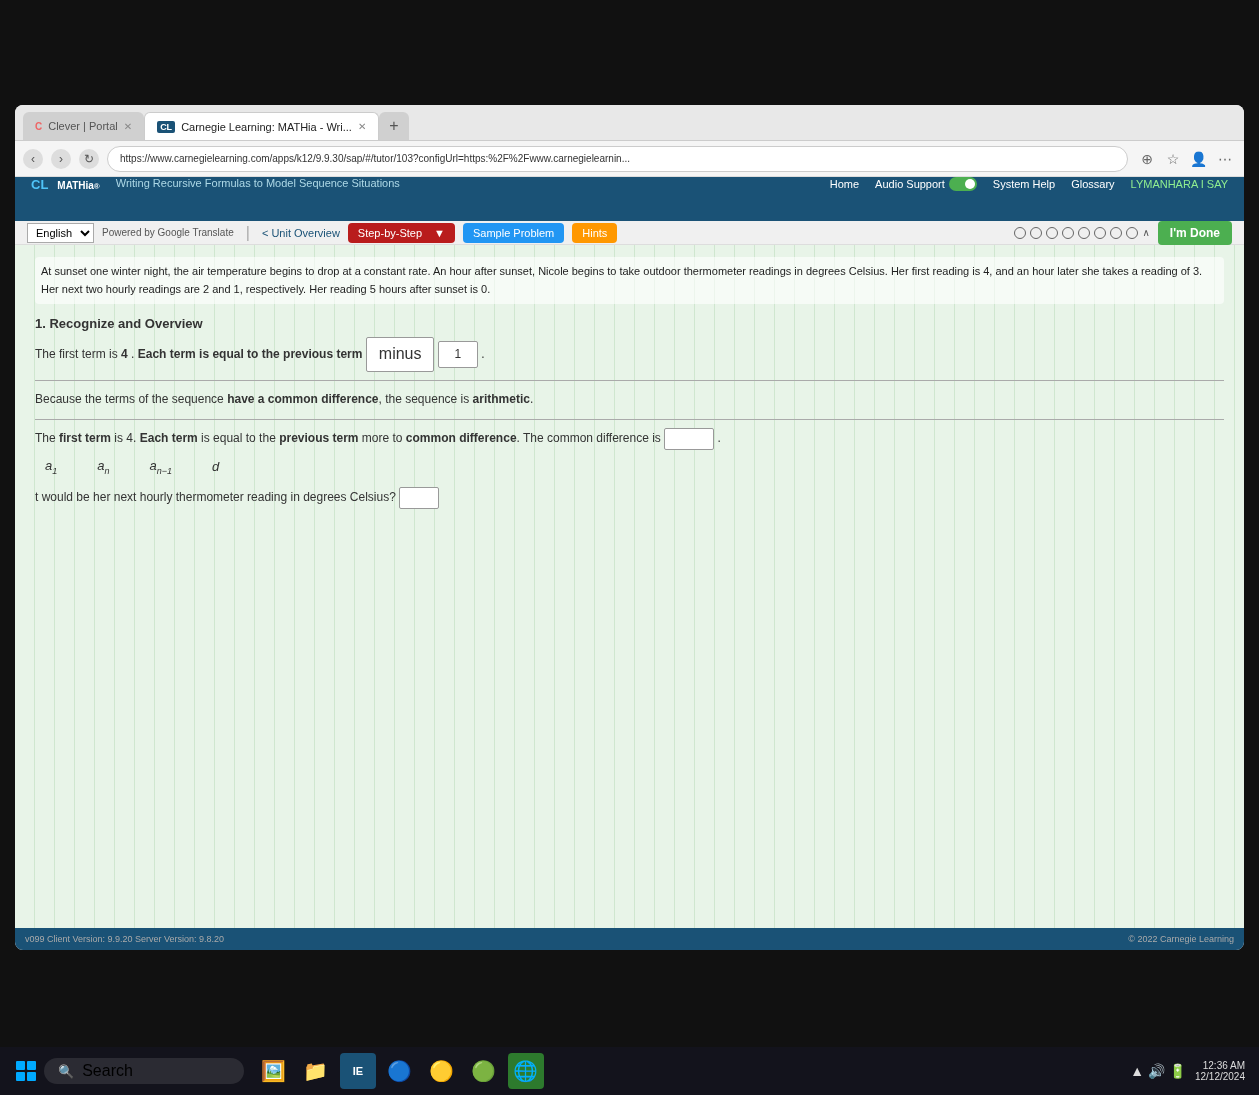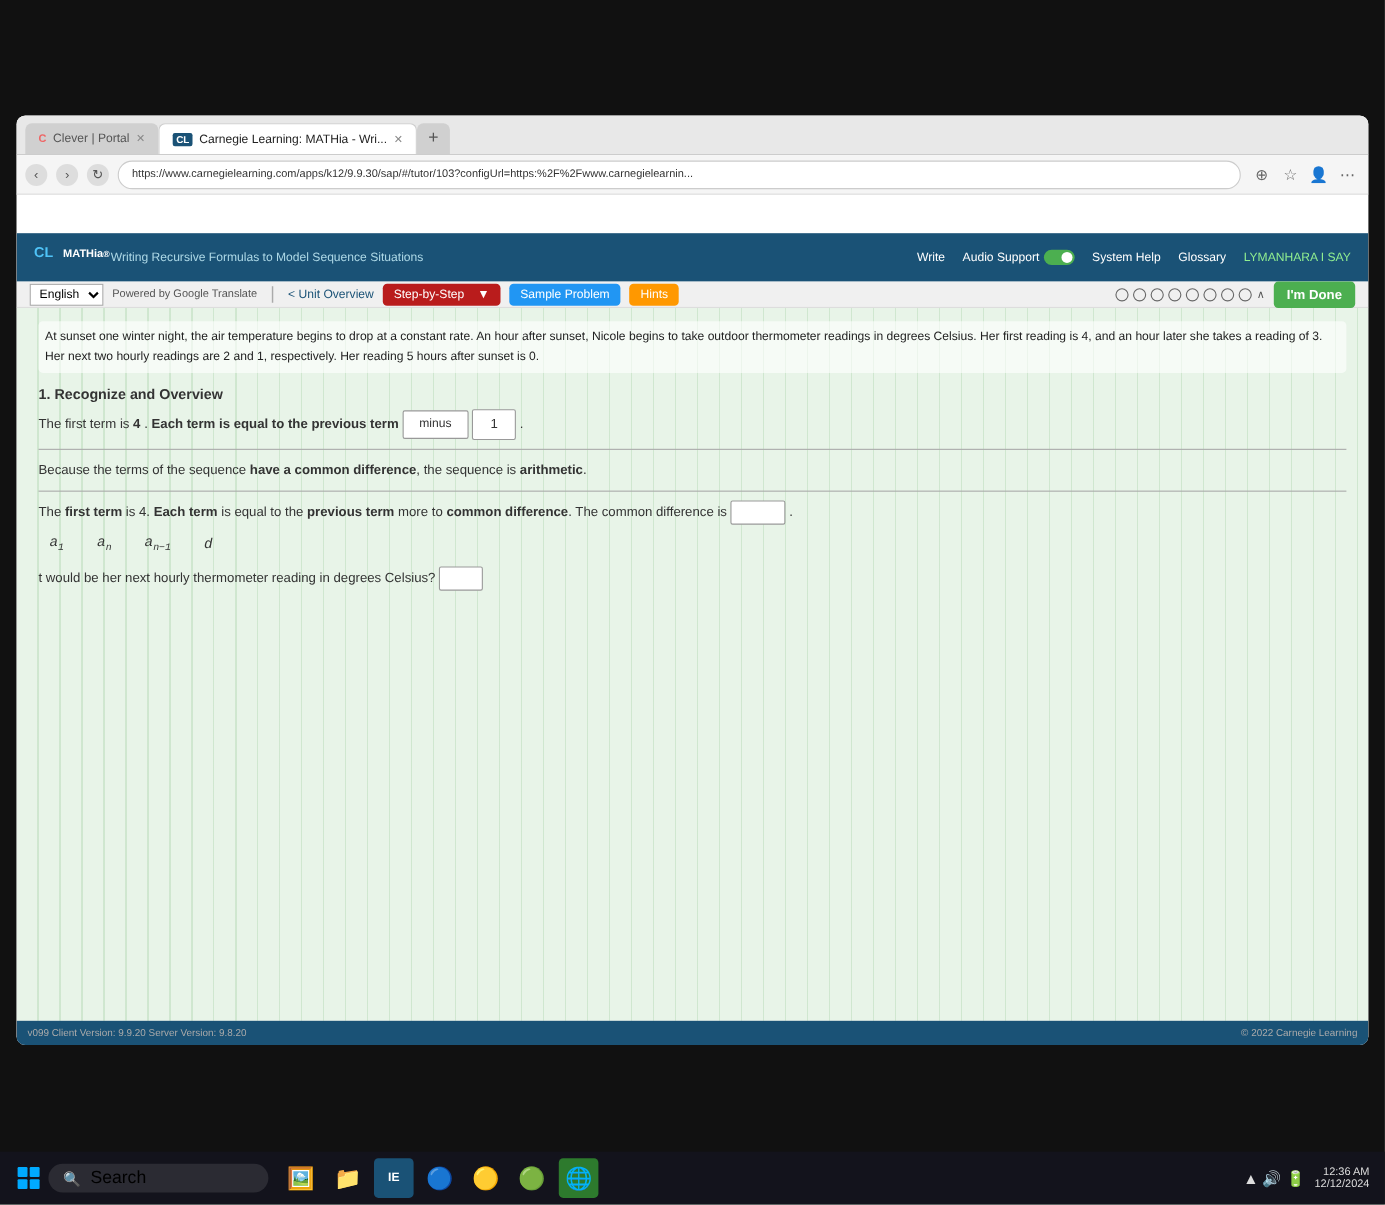--- a/index.html
+++ b/index.html
@@ -131,24 +131,23 @@
       overflow: hidden;
       display: flex;
       flex-direction: column;
     }
 
     
     .mathia-header {
       background: #1a5276;
       height: 44px;
       display: flex;
-      align-items: center;
+      align-items: flex-start;
       padding: 0 16px;
-      gap: 1px;
-      margin-top: 35px;
+      gap: 16px;
     }
 
     .mathia-logo {
       font-size: 18px;
       font-weight: bold;
       color: #fff;
     }
 
     .mathia-logo span {
       font-size: 10px;
@@ -336,21 +335,21 @@
       font-weight: bold;
     }
 
     .inline-box {
       display: inline-block;
       border: 1px solid #999;
       background: #fff;
       padding: 2px 12px;
       min-width: 60px;
       text-align: center;
-      font-size: 11px;
+      font-size: 16px;
       border-radius: 2px;
       vertical-align: middle;
     }
 
     .text-input-box {
       display: inline-block;
       border: 1px solid #999;
       background: #fff;
       padding: 2px 8px;
       min-width: 40px;
@@ -371,24 +370,23 @@
       color: #333;
       line-height: 1.8;
     }
 
     .recursive-section {
       margin-top: 8px;
     }
 
     .formula-variables {
       display: flex;
-      gap: 30px;
+      gap: 40px;
       margin: 6px 0 6px 10px;
       align-items: center;
-      font-family: Liberation Mono, monospace;
     }
 
     .var-label {
       font-size: 13px;
       color: #333;
       font-style: italic;
     }
 
     .var-subscript {
       font-size: 9px;
@@ -560,21 +558,21 @@
 
   <div class="app-content">
 
     <div class="mathia-header">
       <div class="mathia-logo">
         <span style="color:#4fc3f7; font-size:13px;">CL</span>
         <span style="color:#fff; margin-left:4px;">MATHia</span><span style="font-size:8px; color:#fff; vertical-align:super;">®</span>
       </div>
       <div class="mathia-title">Writing Recursive Formulas to Model Sequence Situations</div>
       <div class="header-nav">
-        <a>Write</a>
+        <a>Home</a>
         <div class="audio-support">
           <span>Audio Support</span>
           <div class="toggle-switch">
             <div class="toggle-knob"></div>
           </div>
         </div>
         <a>System Help</a>
         <a>Glossary</a>
         <span class="user-name">LYMANHARA I SAY</span>
       </div>

